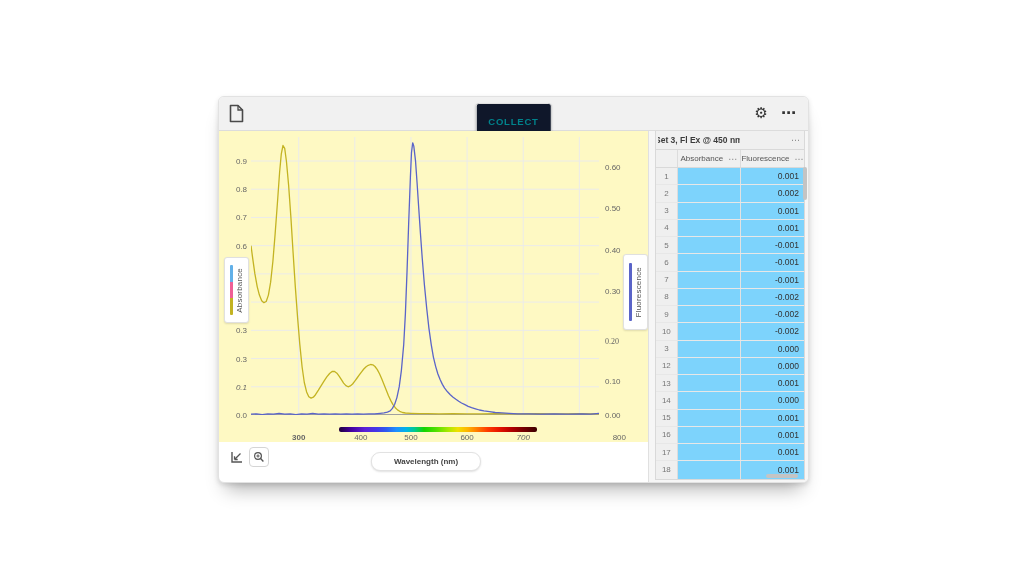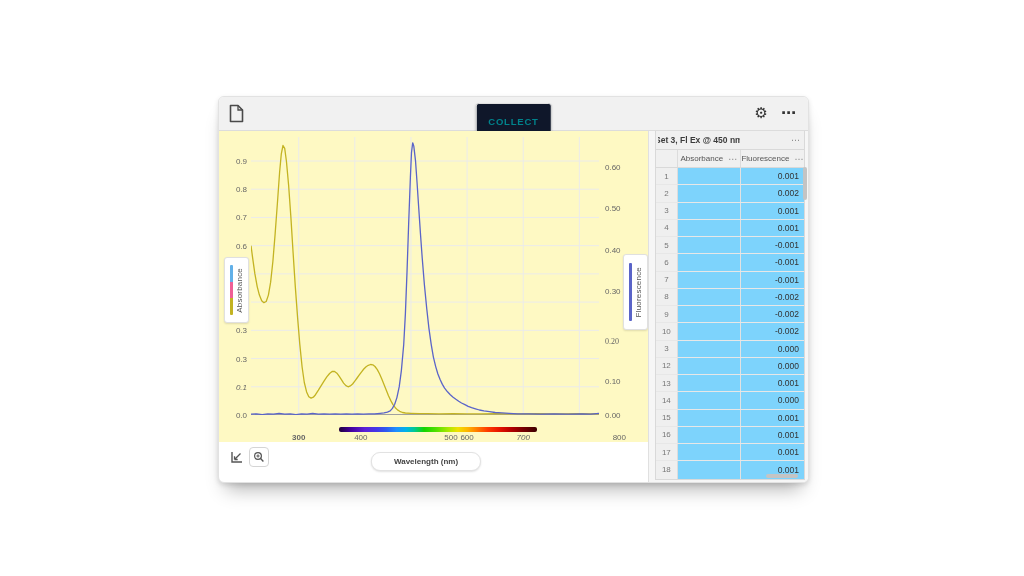--- a/index.html
+++ b/index.html
@@ -108,21 +108,21 @@
           <div class="tick ytick-l" style="left: 6px; top: 280px;">0.0</div>
           <div class="tick ytick-r" style="left: 386px; top: 31.7857px;">0.60</div>
           <div class="tick ytick-r" style="left: 386px; top: 73.1548px;">0.50</div>
           <div class="tick ytick-r" style="left: 386px; top: 114.524px;">0.40</div>
           <div class="tick ytick-r" style="left: 386px; top: 155.893px;">0.30</div>
           <div class="tick ytick-r" style="left: 386px; top: 206px; font-family: Liberation Serif, serif;">0.20</div>
           <div class="tick ytick-r" style="left: 386px; top: 246px;">0.10</div>
           <div class="tick ytick-r" style="left: 386px; top: 280px;">0.00</div>
           <div class="tick xtick" style="left: 66.7097px; top: 302px; font-weight: bold;">300</div>
           <div class="tick xtick" style="left: 122.839px; top: 302px; margin-left: 6px;">400</div>
-          <div class="tick xtick" style="left: 178.968px; top: 302px; margin-left: 40px;">500</div>
+          <div class="tick xtick" style="left: 178.968px; top: 302px;">500</div>
           <div class="tick xtick" style="left: 235.097px; top: 302px;">600</div>
           <div class="tick xtick" style="left: 291.226px; top: 302px; font-style: italic;">700</div>
           <div class="tick xtick" style="left: 347.355px; top: 302px; margin-left: 40px;">800</div>
         </div>
 
       <div class="axis-box" style="left:5px;top:126px;width:19px;height:58px;">
         <div class="stripe" id="abs-stripe">
             <div style="background: rgb(98, 176, 232);"></div>
             <div style="background: rgb(239, 95, 150);"></div>
             <div style="background: rgb(195, 179, 34);"></div>

